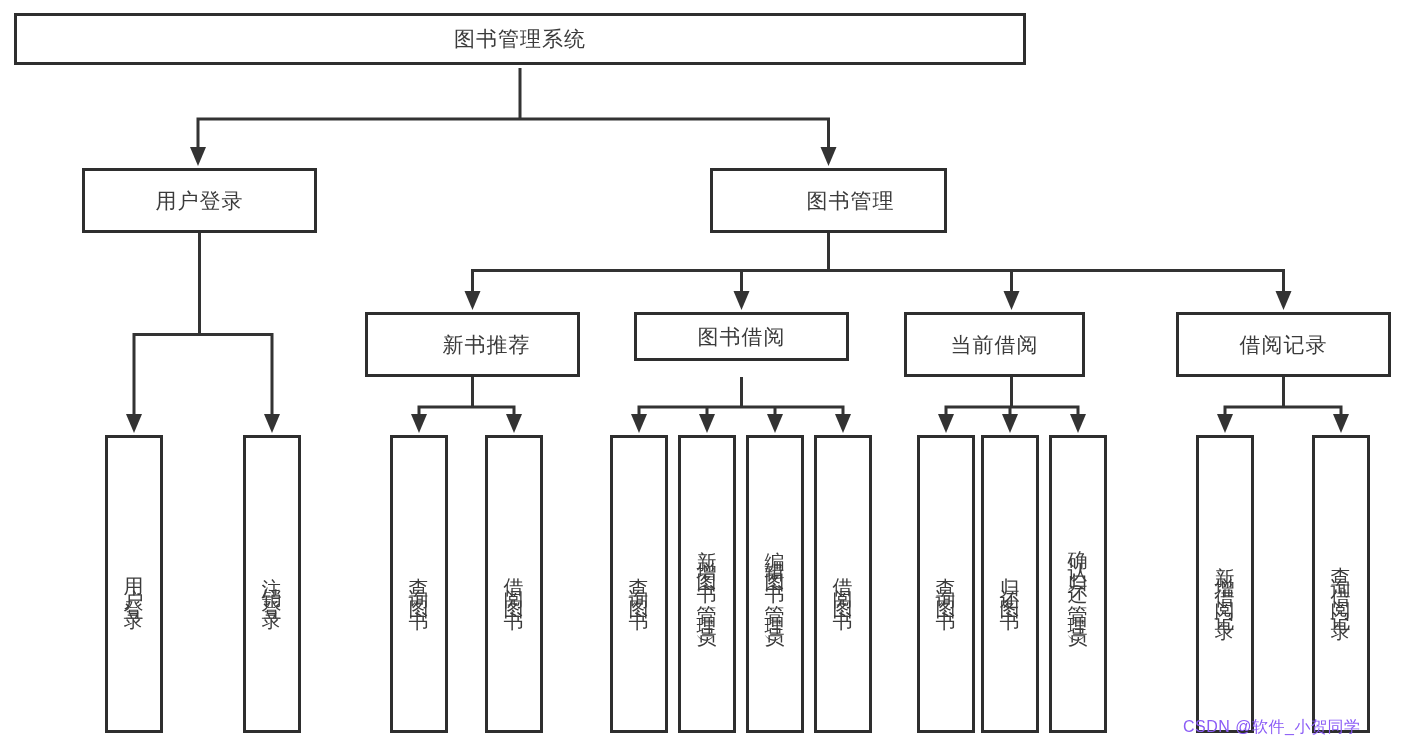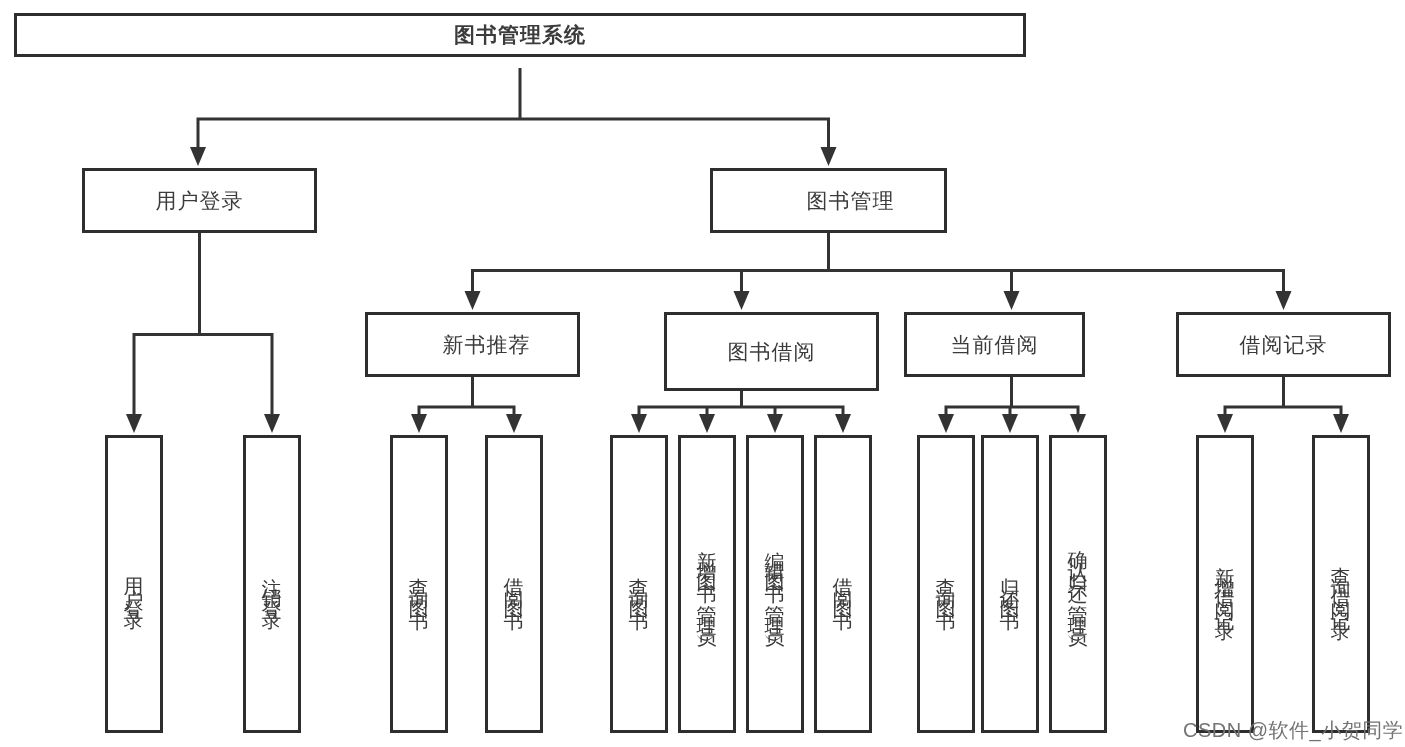--- a/index.html
+++ b/index.html
@@ -34,22 +34,22 @@
     writing-mode:vertical-rl;
     text-orientation:mixed;
     font-size:20px;
     letter-spacing:11px;
     line-height:1;
     white-space:nowrap;
   }
   .watermark{
     position:absolute;
     left:1183px;top:717px;
-    font-size:20px;
-    color:#737373;
+    font-size:16px;
+    color:#8b5cf6;
     letter-spacing:0.5px;
     z-index:9;
     white-space:nowrap;
   }
 </style>
 </head>
 <body>
 
 <div class="canvas">
 
@@ -94,35 +94,35 @@
       <polygon points="767,414 783,414 775,433"></polygon>
       <polygon points="835,414 851,414 843,433"></polygon>
       <polygon points="938,414 954,414 946,433"></polygon>
       <polygon points="1002,414 1018,414 1010,433"></polygon>
       <polygon points="1070,414 1086,414 1078,433"></polygon>
       <polygon points="1217,414 1233,414 1225,433"></polygon>
       <polygon points="1333,414 1349,414 1341,433"></polygon>
     </g>
   </svg>
 
-  <div class="box" style="left:14px;top:13px;width:1012px;height:44px;font-weight:bold;">
+  <div class="box" style="left:14px;top:13px;width:1012px;height:52px;">
     <span class="hlabel">图书管理系统</span>
   </div>
 
   <div class="box" style="left:82px;top:168px;width:235px;height:65px;">
     <span class="hlabel">用户登录</span>
   </div>
   <div class="box" style="left:710px;top:168px;width:237px;height:65px;padding-left:44px;">
     <span class="hlabel">图书管理</span>
   </div>
 
   <div class="box" style="left:365px;top:312px;width:215px;height:65px;padding-left:28px;">
     <span class="hlabel">新书推荐</span>
   </div>
-  <div class="box" style="left:634px;top:312px;width:215px;height:79px;margin-left:30px;">
+  <div class="box" style="left:634px;top:312px;width:215px;height:49px;">
     <span class="hlabel">图书借阅</span>
   </div>
   <div class="box" style="left:904px;top:312px;width:181px;height:65px;">
     <span class="hlabel">当前借阅</span>
   </div>
   <div class="box" style="left:1176px;top:312px;width:215px;height:65px;justify-content:center;">
     <span class="hlabel">借阅记录</span>
   </div>
 
   <div class="box" style="left:105px;top:435px;width:58px;height:298px;">

